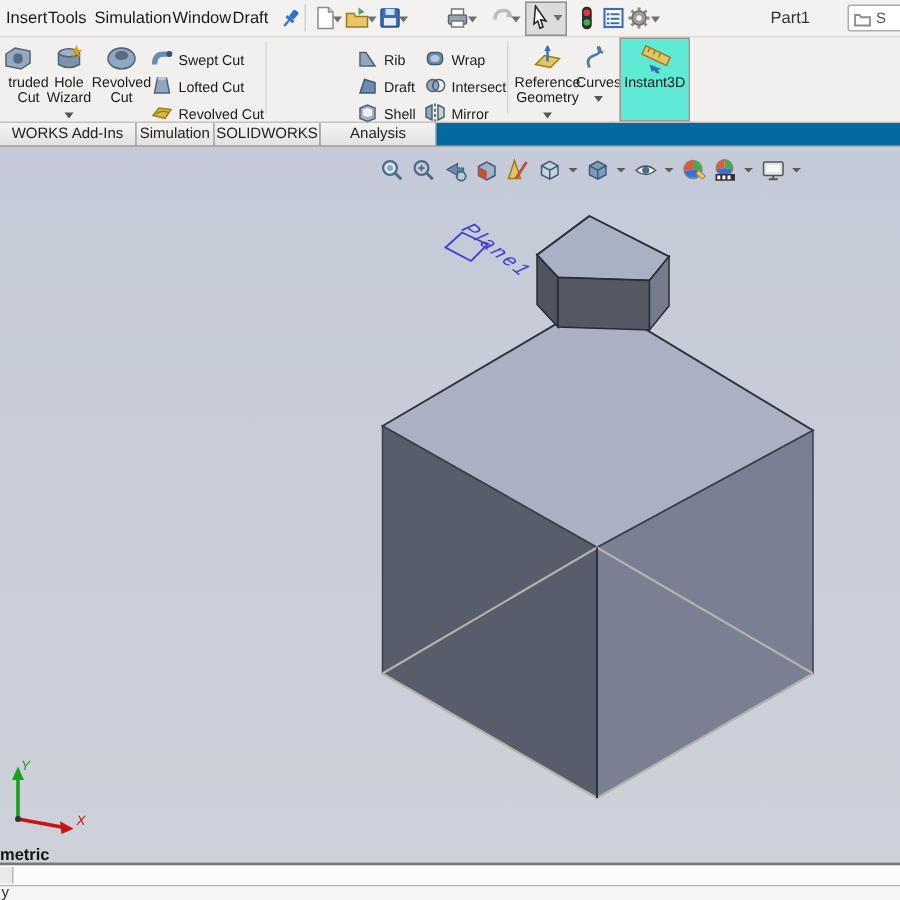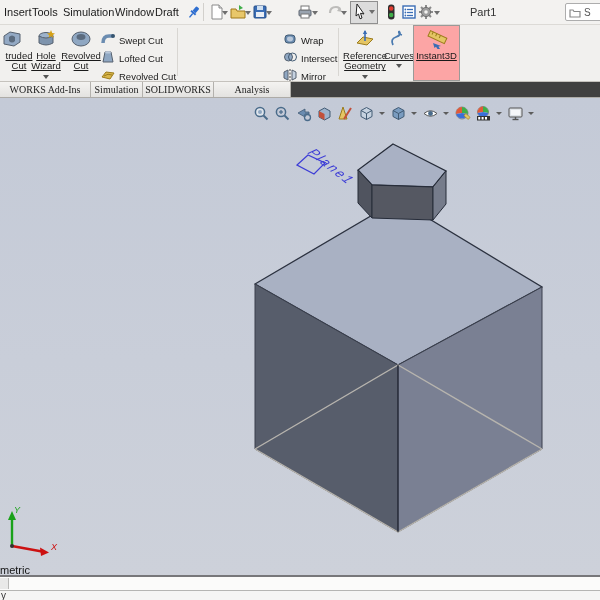--- a/index.html
+++ b/index.html
@@ -7,42 +7,42 @@
        font-family:"Liberation Sans",sans-serif;background:#f1f0ee;
        -webkit-font-smoothing:antialiased;}
   .abs{position:absolute;}
   
   #titlebar{left:0;top:0;width:600px;height:24px;background:#f3f2f0;border-bottom:1px solid #dcdad6;}
   .menu-item{position:absolute;top:0;height:24px;line-height:24px;font-size:11px;color:#1a1a1a;padding:0 4px;cursor:default;}
   .tb-icon{position:absolute;top:4px;width:16px;height:16px;}
   .tb-caret{position:absolute;top:11px;width:0;height:0;border-left:3px solid transparent;border-right:3px solid transparent;border-top:4px solid #6e6e6e;}
   .vdiv{position:absolute;top:3px;width:1px;height:18px;background:#d2d0cc;}
   #select-box{position:absolute;left:350px;top:1px;width:26px;height:21px;background:#dcdcdc;border:1px solid #8f8f8f;}
-  #doc-title{position:absolute;left:470px;top:0;width:70px;text-align:left;height:24px;line-height:24px;font-size:11px;color:#333;}
+  #doc-title{position:absolute;left:470px;top:0;width:70px;text-align:right;height:24px;line-height:24px;font-size:11px;color:#333;}
   #search-box{position:absolute;left:565px;top:3px;width:40px;height:16px;background:#fff;border:1px solid #adadad;border-radius:2px;font-size:10px;color:#555;display:flex;align-items:center;gap:3px;padding-left:3px;}
   
   #ribbon{left:0;top:25px;width:600px;height:56px;background:#f1f0ee;border-bottom:1px solid #c5c2bd;}
   .rbtn{position:absolute;top:1px;height:54px;display:flex;flex-direction:column;align-items:center;font-size:9.5px;color:#1a1a1a;line-height:1.1;}
   .rbtn .ric{height:22px;margin-top:3px;}
-  .rbtn .lbl{text-align:right;text-decoration:underline;}
+  .rbtn .lbl{text-align:right;}
   .caret-d{width:0;height:0;border-left:3px solid transparent;border-right:3px solid transparent;border-top:4px solid #555;margin-top:3px;}
   .rstack{position:absolute;top:3px;display:flex;flex-direction:column;}
   .srow{display:flex;align-items:flex-end;gap:4px;height:18px;font-size:9.5px;color:#1a1a1a;}
   .rsep{position:absolute;top:3px;width:1px;height:48px;background:#d8d6d2;}
-  #instant3d{background:#fca5a5;border:1px solid #9a9a98;top:0;height:54px;}
+  #instant3d{background:#5eead4;border:1px solid #9a9a98;top:0;height:54px;}
   
-  #tabrow{left:0;top:82px;width:600px;height:15px;background:#404040;border-bottom:1px solid #adaba7;font-family:Liberation Serif, serif;}
+  #tabrow{left:0;top:82px;width:600px;height:15px;background:#0369a1;border-bottom:1px solid #adaba7;}
   .ctab{position:absolute;top:0;height:15px;line-height:15px;text-align:center;font-size:10px;color:#222;
         background:linear-gradient(#f4f3f1,#e3e2e0);border-right:1px solid #b3b1ad;}
   
   #viewport{left:0;top:98px;width:600px;height:477px;background:linear-gradient(180deg,#c4cad7 0%,#c9ced9 55%,#cdd1da 100%);}
   #hud{position:absolute;left:252px;top:6px;display:flex;align-items:center;gap:3px;}
   .hud-btn{width:18px;height:18px;display:flex;align-items:center;justify-content:center;}
   .hud-caret{width:0;height:0;border-left:3px solid transparent;border-right:3px solid transparent;border-top:3px solid #5c5c5c;margin:0 1px;}
-  #orientation-label{position:absolute;left:0;top:466px;font-size:11px;font-weight:normal;color:#141414;}
+  #orientation-label{position:absolute;left:0;top:466px;font-size:11px;font-weight:bold;color:#141414;}
   
   #status-divider{left:0;top:575px;width:600px;height:2px;background:#77777a;}
   #strip1{left:0;top:577px;width:600px;height:13px;background:#fbfbfa;}
   #strip1-box{position:absolute;left:0;top:1px;width:8px;height:11px;background:#e9e9e8;border-right:1px solid #b9b9b7;}
   #strip-line{left:0;top:590px;width:600px;height:1px;background:#b5b5b3;}
   #strip2{left:0;top:591px;width:600px;height:9px;background:#f5f5f4;font-size:10px;color:#333;line-height:10px;padding-left:1px;}
 </style>
 </head>
 <body>
 
@@ -215,20 +215,41 @@
           <path d="M3 8 Q7 5 11 7" fill="none" stroke="#9c7c1c"></path>
         </svg>
       <span>Revolved Cut</span>
     </div>
   </div>
 
   <span class="rsep" style="left:177px"></span>
 
 
 
+  <div class="rstack" style="left:238px">
+    <div class="srow">
+      <svg width="14" height="14">
+          <path d="M2 12 L2 3 L6 3 L12 12 Z" fill="#8fa7c2" stroke="#56616f"></path>
+        </svg>
+      <span>Rib</span>
+    </div>
+    <div class="srow">
+      <svg width="14" height="14">
+          <path d="M2 12 L5 3 L12 5 L12 12 Z" fill="#6b8cb0" stroke="#415a73"></path>
+        </svg>
+      <span>Draft</span>
+    </div>
+    <div class="srow">
+      <svg width="14" height="14">
+          <path d="M2 4 L7 2 L12 4 L12 11 L7 13 L2 11 Z" fill="#9db3cc" stroke="#56616f"></path>
+          <path d="M4 5 L7 4 L10 5 L10 9 L7 10 L4 9 Z" fill="#f1f0ee"></path>
+        </svg>
+      <span>Shell</span>
+    </div>
+  </div>
 
   <div class="rstack" style="left:283px">
     <div class="srow">
       <svg width="14" height="14">
           <rect x="2" y="3" width="10" height="8" rx="3" fill="#6b8cb0" stroke="#415a73"></rect>
           <ellipse cx="7" cy="7" rx="3" ry="2.4" fill="#b9c8da"></ellipse>
         </svg>
       <span>Wrap</span>
     </div>
     <div class="srow">

